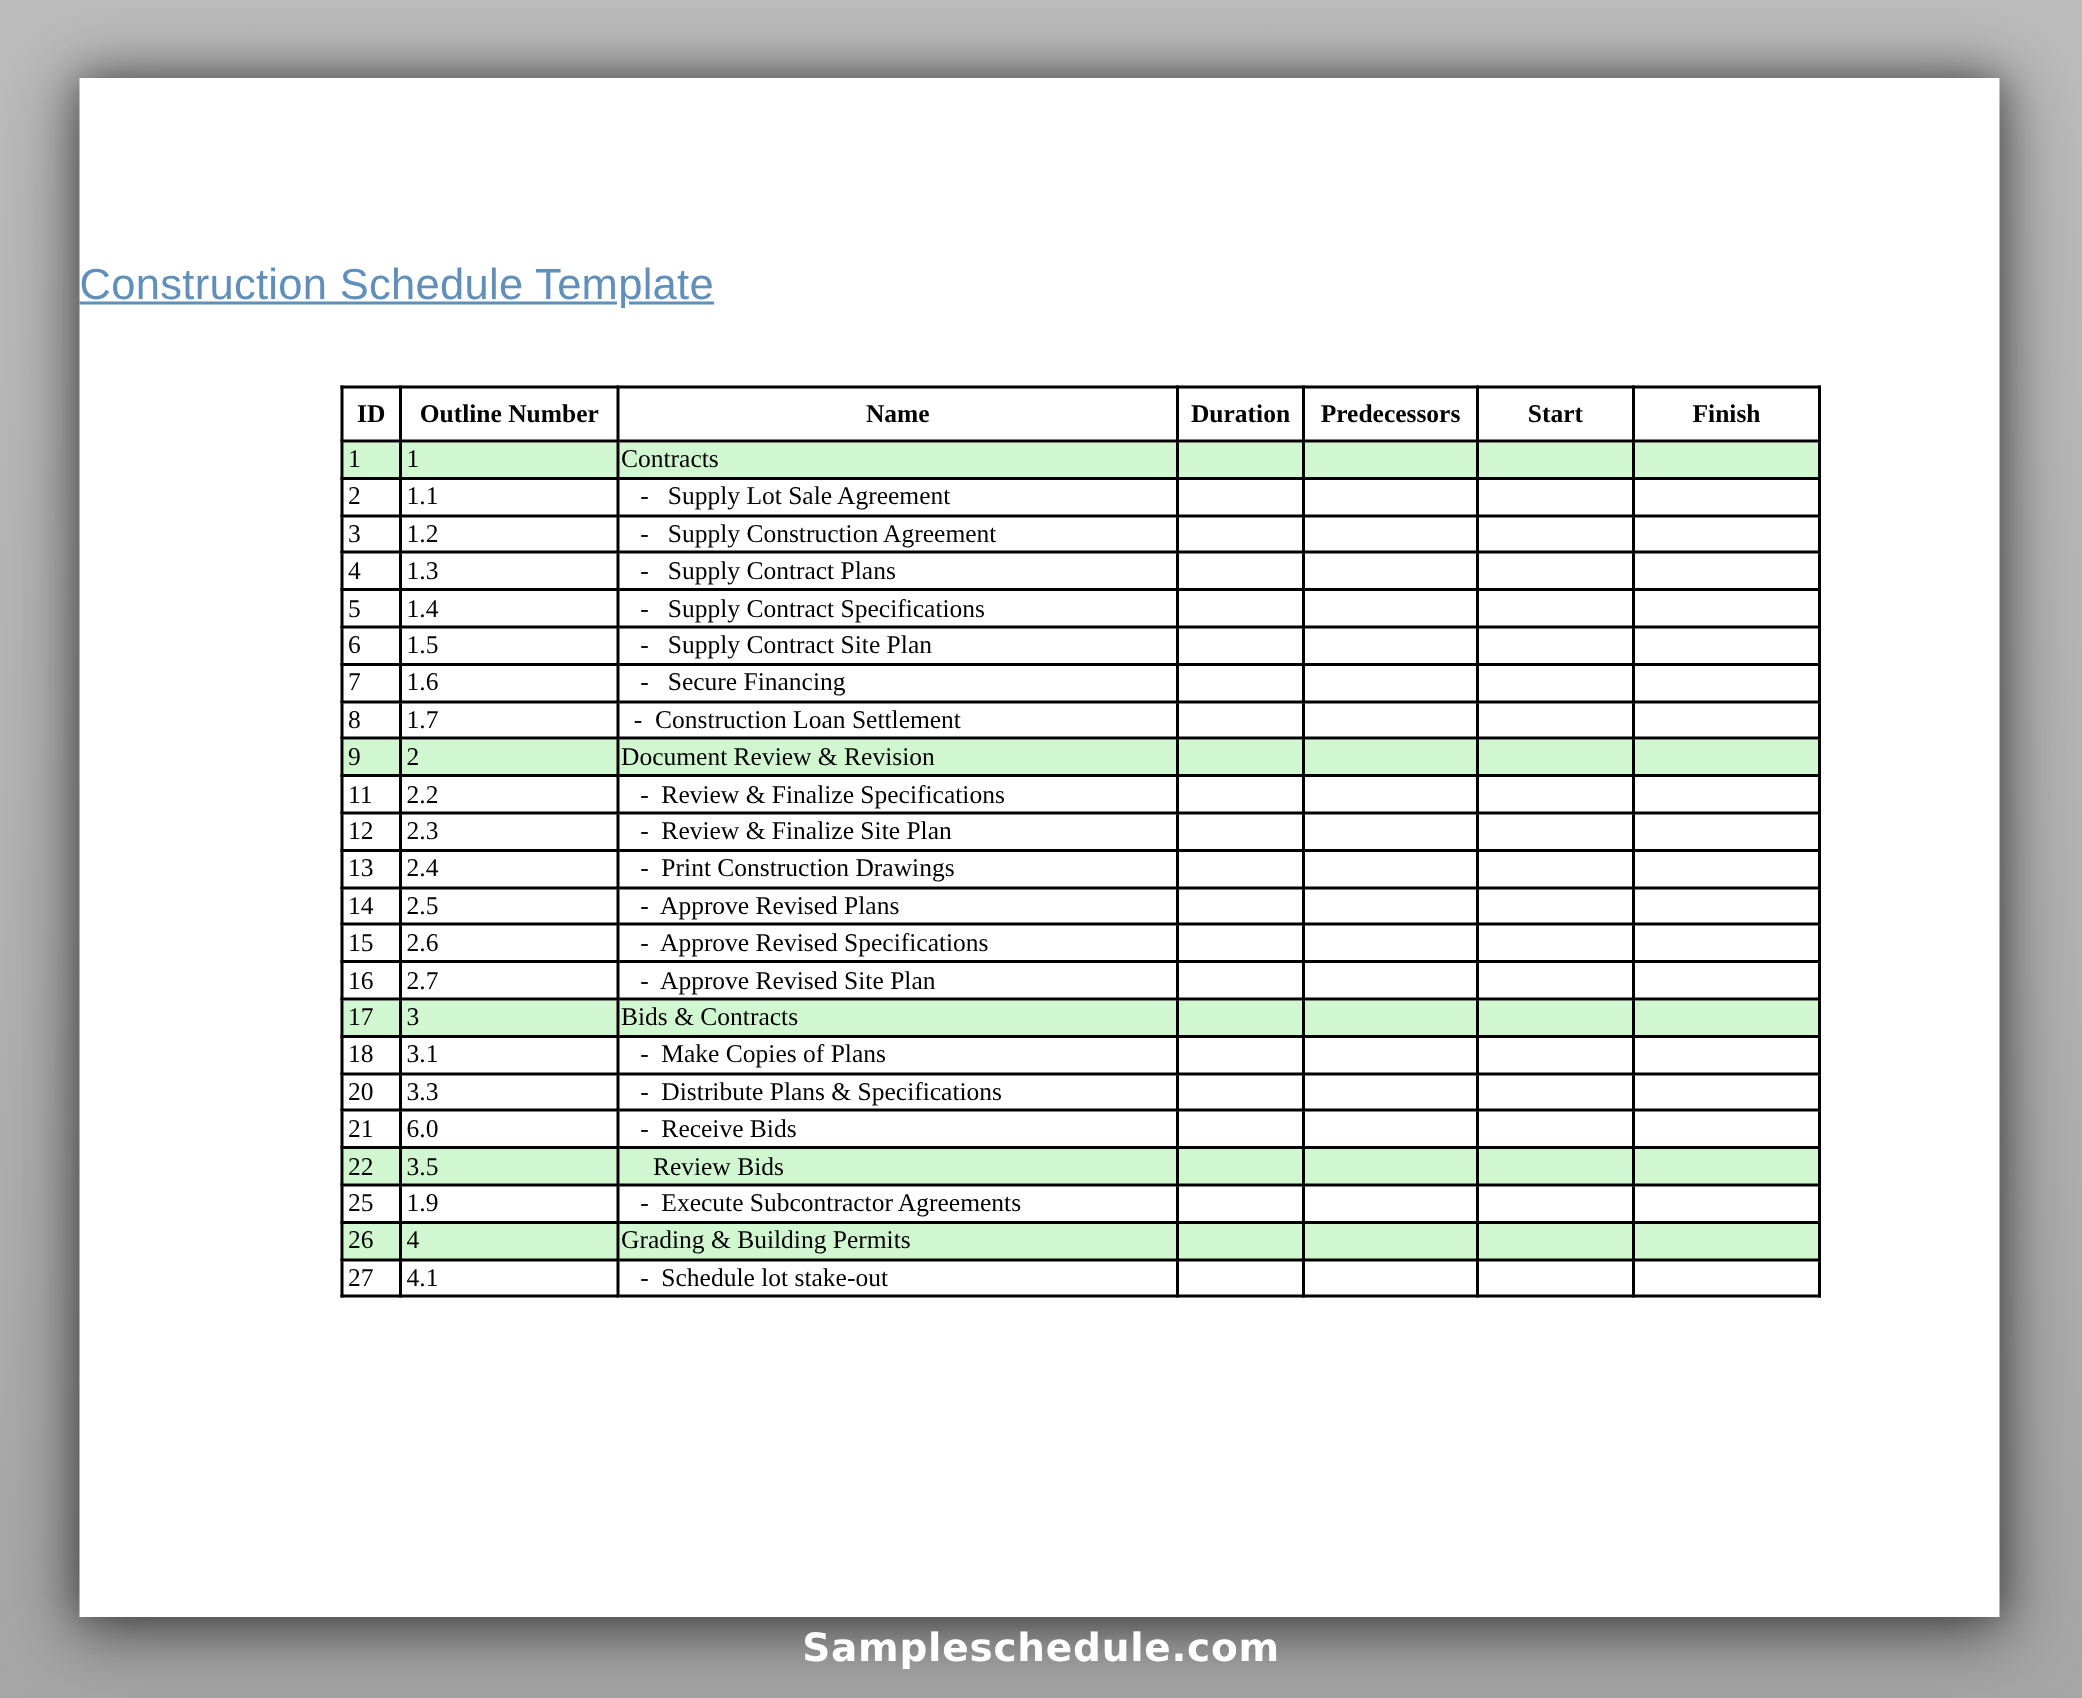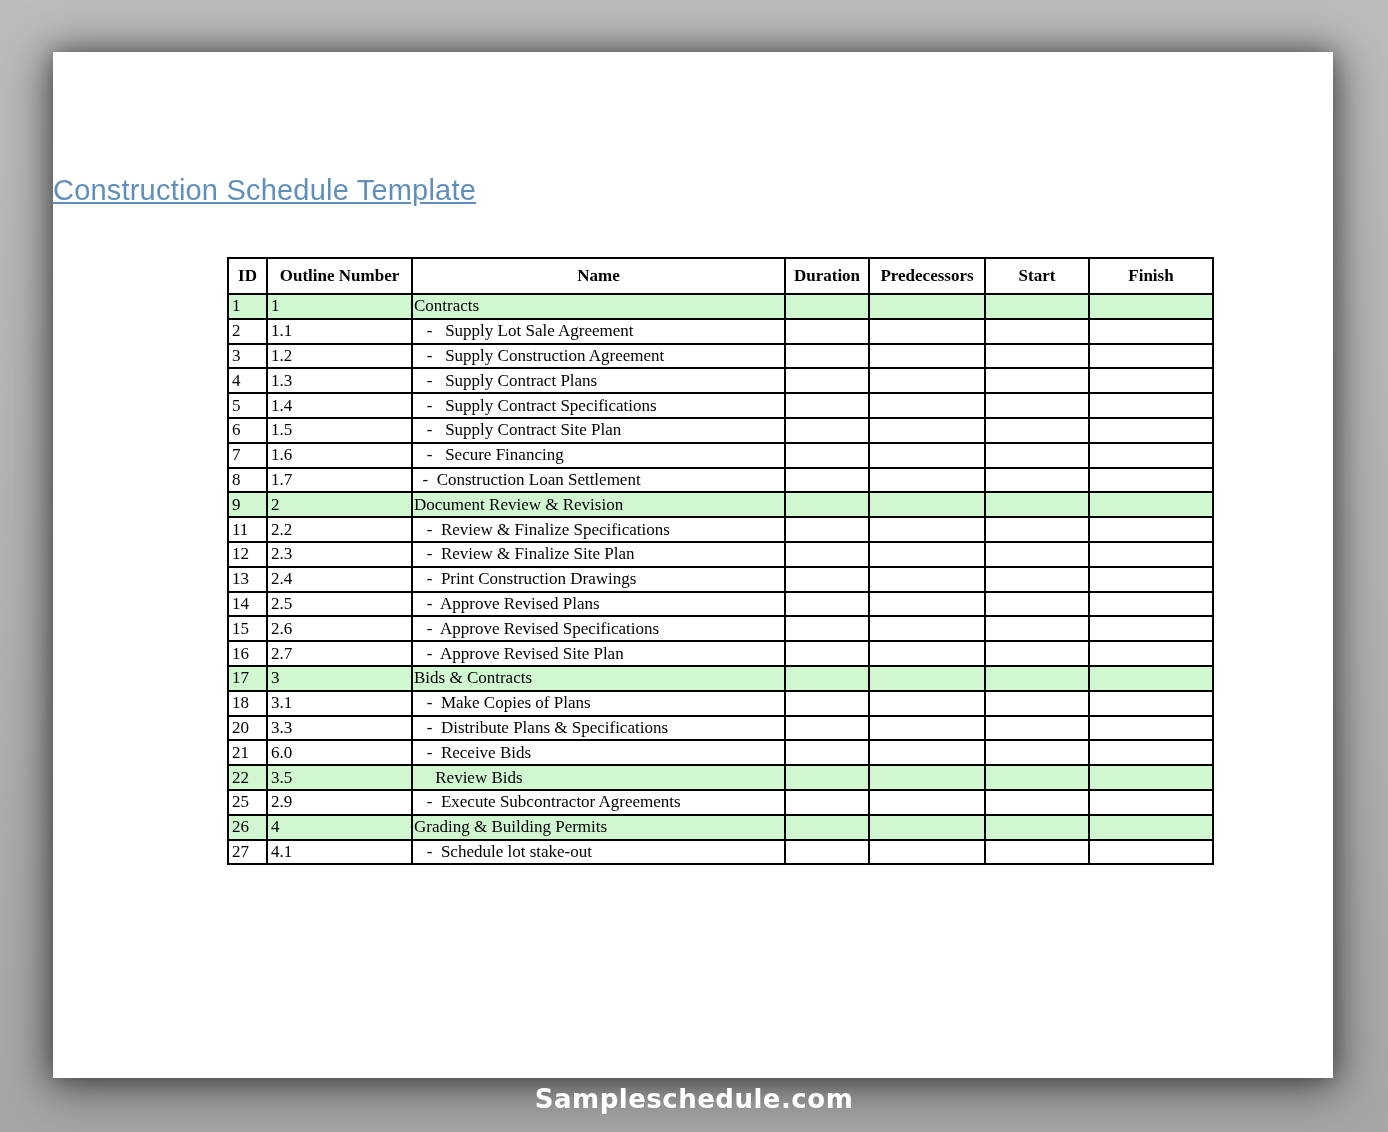--- a/index.html
+++ b/index.html
@@ -276,21 +276,21 @@
           <td>22</td>
           <td>3.5</td>
           <td class="name-cell">     Review Bids</td>
           <td></td>
           <td></td>
           <td></td>
           <td></td>
         </tr>
         <tr>
           <td>25</td>
-          <td>2.9</td>
+          <td>1.9</td>
           <td class="name-cell">   -  Execute Subcontractor Agreements</td>
           <td></td>
           <td></td>
           <td></td>
           <td></td>
         </tr>
         <tr class="hl">
           <td>26</td>
           <td>4</td>
           <td class="name-cell">Grading &amp; Building Permits</td>

